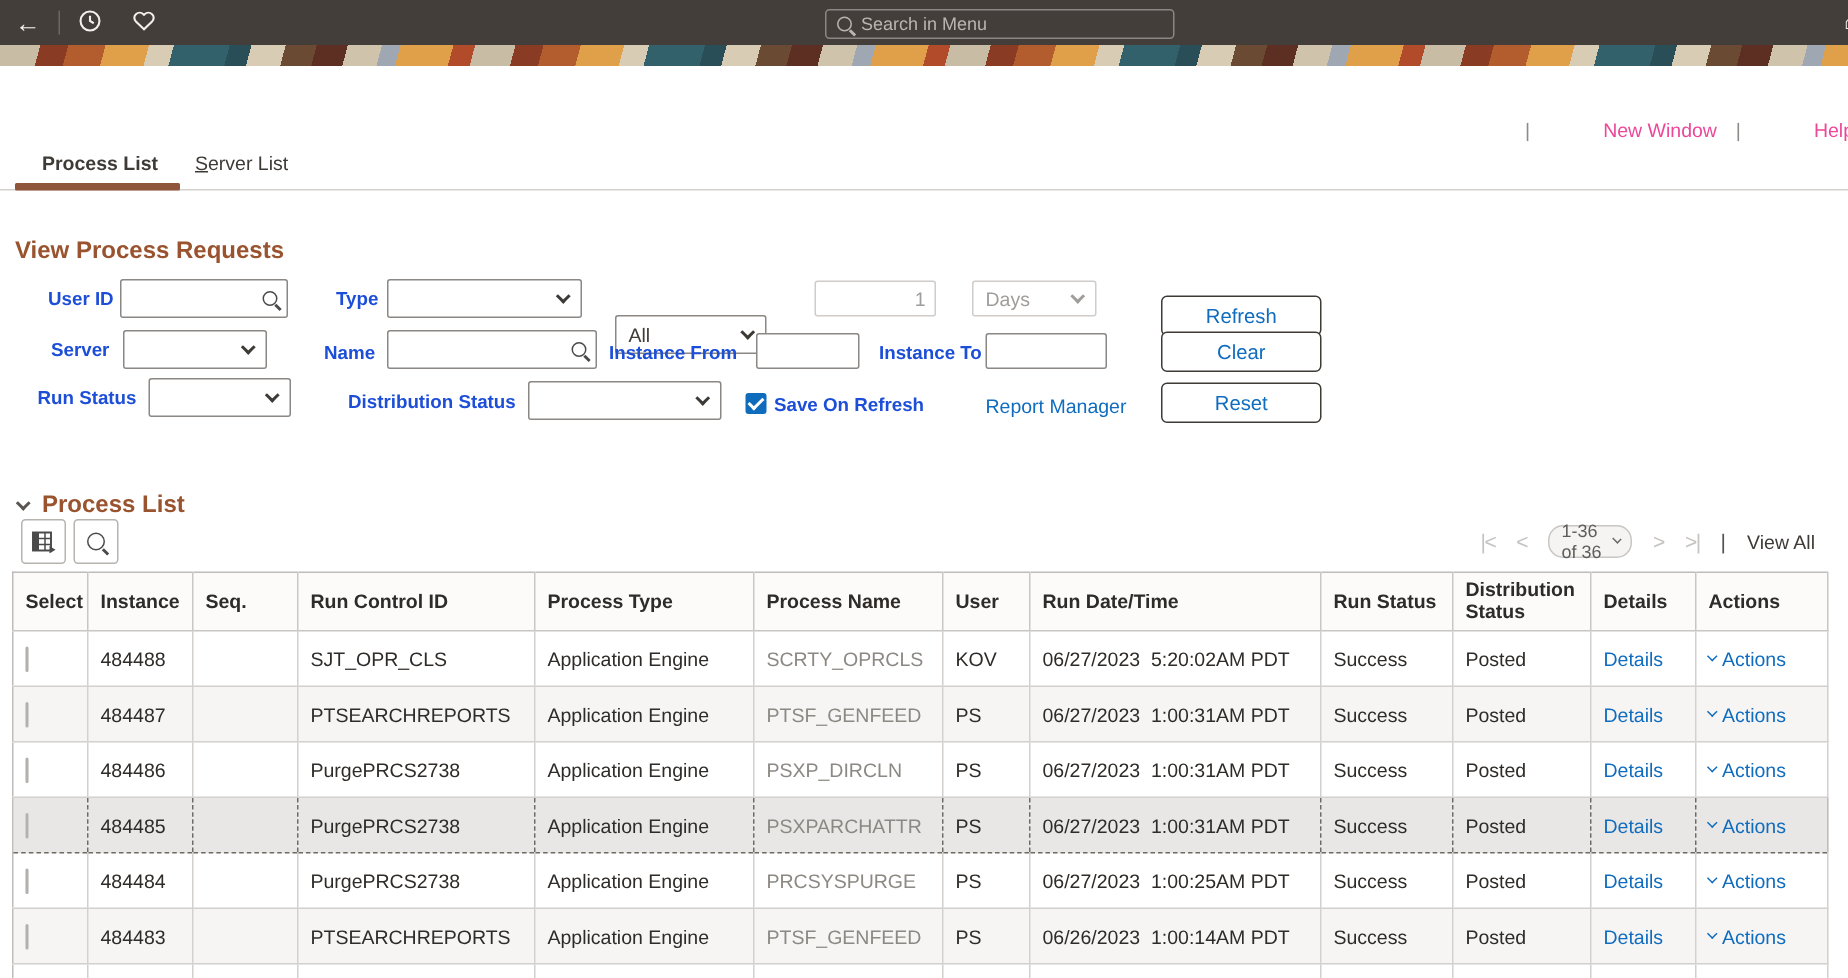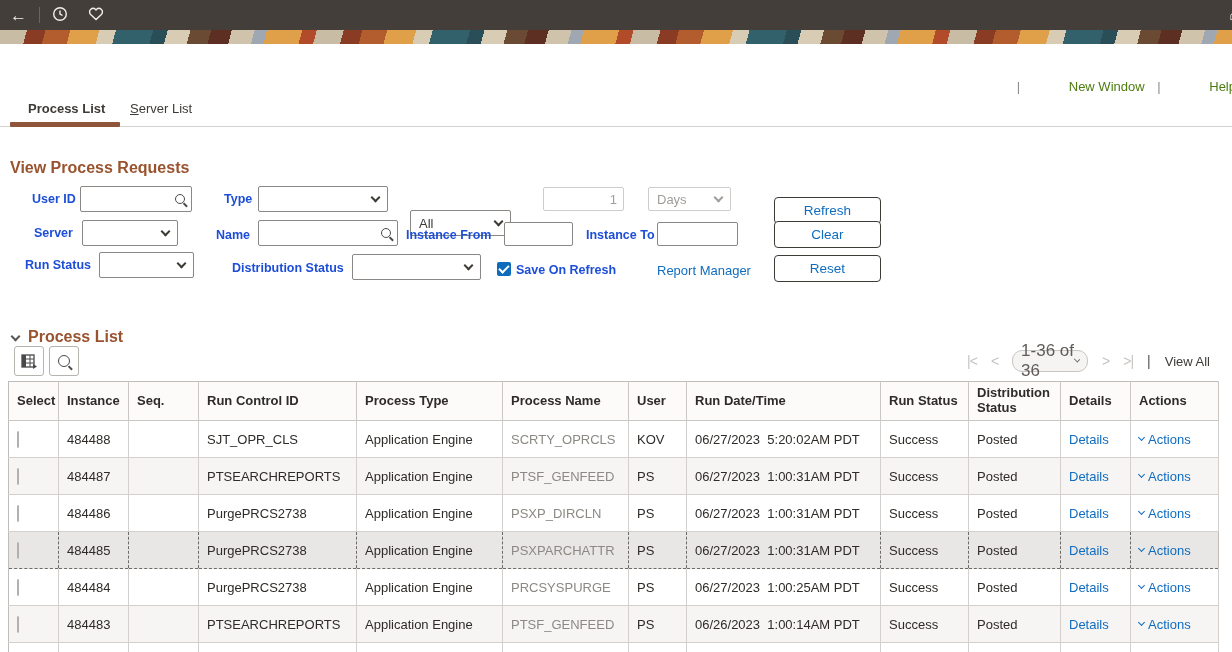--- a/index.html
+++ b/index.html
@@ -20,21 +20,21 @@
       #d8cdb4 96px 112px, #33616b 112px 148px, #2a4e57 148px 162px, #d8cdb4 162px 184px,
       #6b4a33 184px 204px, #5d2e22 204px 224px, #cfc3ab 224px 246px, #9fa8b2 246px 258px,
       #e0a04a 258px 292px, #b14b2a 292px 306px);
   }
 
   
   .title-band { position:absolute; left:0; top:44px; width:1232px; height:30px; background:#f0eeec; border-bottom:1px solid #d8d5d2; }
   .page-title { position:absolute; left:10px; top:7px; font-size:15px; font-weight:bold; color:#2b2723; }
 
   .links-row { position:absolute; top:79px; left:0; width:1245px; text-align:right; font-size:13px; color:#8e8a86; white-space:nowrap; }
-  .links-row a { color:#4d7c0f; text-decoration:none; margin:0 9px; cursor:pointer;padding-left:36px; }
+  .links-row a { color:#ec4899; text-decoration:none; margin:0 9px; cursor:pointer;padding-left:36px; }
 
   
   .tabs { position:absolute; left:0; top:98px; width:1232px; height:29px; border-bottom:1px solid #d4d1ce; }
   .tab { position:absolute; top:3px; font-size:13px; color:#3e3a36; cursor:pointer; }
   .tab.active { font-weight:bold; }
   .tab-underline { position:absolute; left:10px; top:24px; width:110px; height:5px; background:#8f563b; border-radius:1px; }
   .tab u { text-decoration:underline; }
 
   
   .flabel { position:absolute; font-size:12.5px; font-weight:bold; color:#1d4ed8; white-space:nowrap; }
@@ -50,21 +50,21 @@
   .btn { position:absolute; width:107px; height:27px; border:1.5px solid #3e3a36; border-radius:4px; background:#fff; color:#0f6cbf; font-size:13.5px; display:flex; align-items:center; justify-content:center; cursor:pointer; font-family:inherit; }
   .blue-link { color:#0f6cbf; font-size:13px; text-decoration:none; cursor:pointer; }
   .cbx { position:absolute; width:14px; height:14px; background:#0f6cbd; border-radius:2px; cursor:pointer; }
   .cbx::after { content:''; position:absolute; left:4px; top:1px; width:4px; height:8px; border-right:2px solid #fff; border-bottom:2px solid #fff; transform:rotate(45deg); }
 
   
   .sec-chev { position:absolute; color:#5a5651; }
   .icon-btn { position:absolute; width:30px; height:30px; border:1px solid #b7b3af; border-radius:3px; background:#fff; display:flex; align-items:center; justify-content:center; cursor:pointer; }
   .pager { position:absolute; top:350px; right:22px; display:flex; align-items:center; gap:14px; font-size:14px; color:#c6c3c0; }
   .pg-arrow { cursor:pointer; letter-spacing:-1px; font-size:14px; }
-  .pg-select { width:76px; height:22px; background:#f5f4f3; border:1px solid #c9c6c3; border-radius:10px; display:flex; align-items:center; justify-content:space-between; padding:0 8px; font-size:17px; color:#5f5c59; cursor:pointer; }
+  .pg-select { width:56px; height:22px; background:#f5f4f3; border:1px solid #c9c6c3; border-radius:10px; display:flex; align-items:center; justify-content:space-between; padding:0 8px; font-size:12px; color:#5f5c59; cursor:pointer; }
   .pg-sep { color:#55514d; font-size:14px; }
   .view-all { color:#3e3a36; font-size:13px; cursor:pointer; }
 
   
   table.grid { position:absolute; left:8px; top:381px; width:1210px; border-collapse:collapse; table-layout:fixed; font-size:13px; color:#2e2b28; border:1px solid #bfbcb9; }
   .grid th { height:39px; background:#fcfbfa; font-weight:bold; text-align:left; padding:2px 8px; border-right:1px solid #c9c6c3; border-bottom:1px solid #c9c6c3; vertical-align:middle; line-height:1.15; }
   .grid td { height:37px; padding:2px 8px; border-right:1px solid #d3d0cd; border-bottom:1px solid #d3d0cd; vertical-align:middle; background:#fff; }
   .grid tr.alt td { background:#f6f5f4; }
   .grid tr.selected td { background:#e9e7e5; border:1px dashed #6e6a66; }
   .pname { color:#8c8984; }
@@ -84,20 +84,24 @@
       <svg width="16" height="16" viewBox="0 0 16 16" fill="none" stroke="#f2efec" stroke-width="1.4">
           <circle cx="8" cy="8" r="6.3"></circle>
           <path d="M8 4.5V8l2.5 1.5"></path>
         </svg>
     </span>
     <span class="tb-icon">
       <svg width="16" height="15" viewBox="0 0 16 15" fill="none" stroke="#f2efec" stroke-width="1.4">
           <path d="M8 13.5 2.6 8.4C1.2 7 1.2 4.8 2.6 3.5c1.4-1.3 3.6-1.3 5 0L8 3.9l.4-.4c1.4-1.3 3.6-1.3 5 0 1.4 1.3 1.4 3.5 0 4.9L8 13.5z"></path>
         </svg>
     </span>
+    <div class="search-box">
+      <span class="mag light"></span>
+      <span>Search in Menu</span>
+    </div>
     <span class="home-ic">⌂</span>
   </div>
 
   <div class="banner"></div>
 
 
   <div class="links-row">
     <span>|</span>
     <a>New Window</a>
     <span>|</span>

